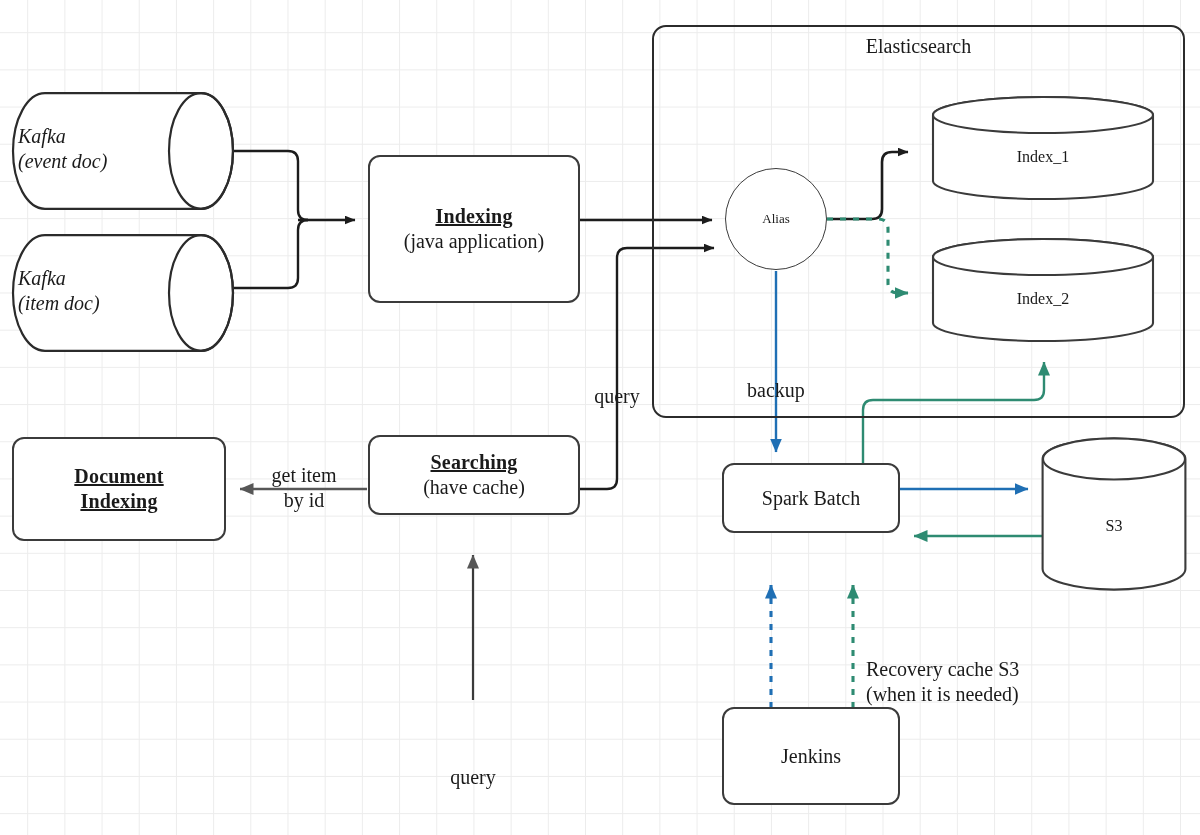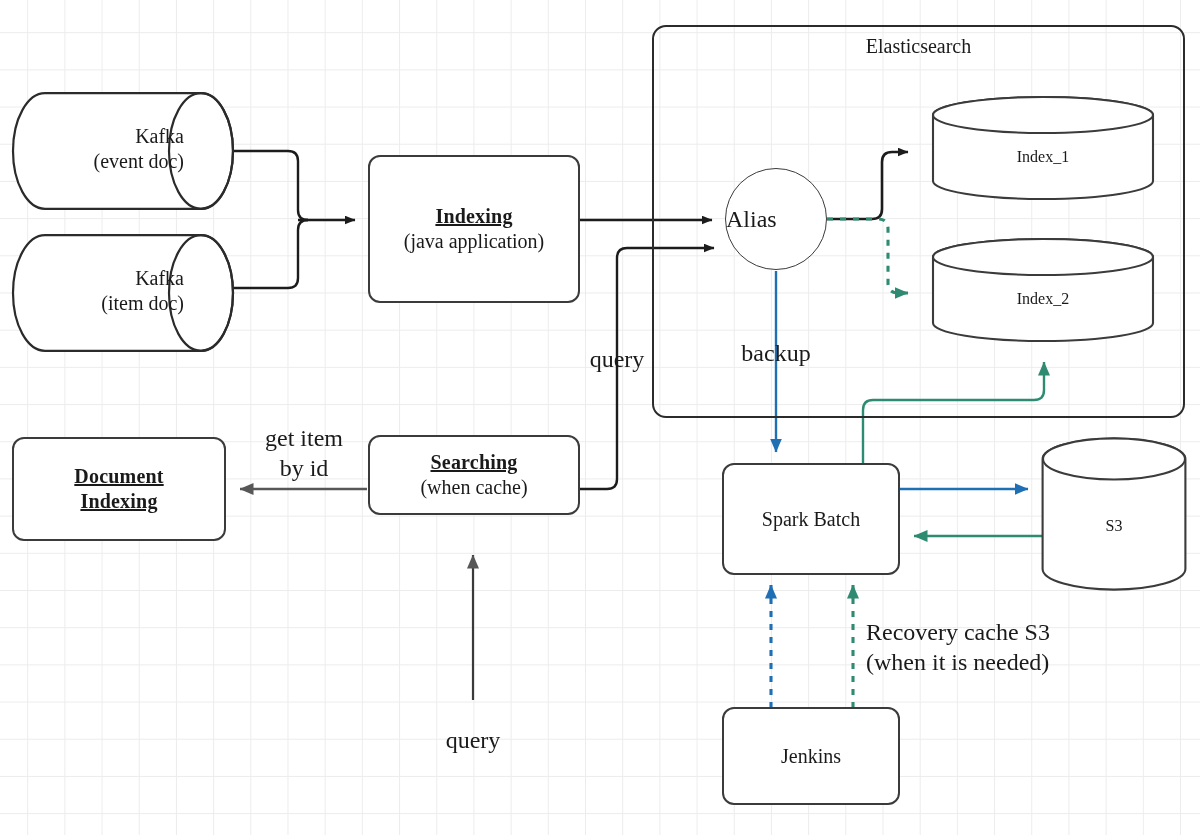--- a/index.html
+++ b/index.html
@@ -48,47 +48,49 @@
     font-size:20px;
     text-align:center;
     white-space:nowrap;
   }
 
   
   .circle{
     border:1.7px solid #3b3b3b;
     border-radius:50%;
     background:#ffffff;
-    display:flex;align-items:center;justify-content:flex-start;
-    font-size:24px;
+    display:flex;align-items:center;justify-content:center;
+    font-size:13px;
   }
 
   
   .elabel{
     position:absolute;
-    font-size:24px;
+    font-size:20px;
     line-height:1.25;
     text-align:center;
     white-space:nowrap;
     color:#1a1a1a;
+    margin-top:40px;
   }
 
   
   .cyl{position:absolute;}
   .cyl .cyl-label{
     position:absolute;left:0;right:0;
     text-align:center;font-size:16px;
     color:#1a1a1a;
   }
   
   .hcyl{position:absolute;}
   .hcyl .hcyl-label{
     position:absolute;
-    text-align:right;font-size:20px;line-height:1.25;
-    color:#1a1a1a;
+    text-align:left;font-size:20px;line-height:1.25;
+    color:#1a1a1a;
+    font-style:italic;
   }
 </style>
 </head>
 <body>
 
 <div id="canvas">
 
   <svg class="layer">
     <defs>
       <marker id="arrowBlack" markerWidth="11" markerHeight="9" refX="10.5" refY="4.5" orient="auto" markerUnits="userSpaceOnUse">
@@ -186,24 +188,24 @@
     <div class="cyl-label" style="top:52px;">Index_2</div>
   </div>
 
   <div class="node rrect" style="left:12px;top:437px;width:214px;height:104px;">
     <div class="t-title">Document</div>
     <div class="t-title">Indexing</div>
   </div>
 
   <div class="node rrect" style="left:368px;top:435px;width:212px;height:80px;">
     <div class="t-title">Searching</div>
-    <div class="t-sub">(when cache)</div>
-  </div>
-
-  <div class="node rrect" style="left:722px;top:463px;width:178px;height:112px;">
+    <div class="t-sub">(have cache)</div>
+  </div>
+
+  <div class="node rrect" style="left:722px;top:463px;width:178px;height:70px;">
     <div class="t-plain">Spark Batch</div>
   </div>
 
   <div class="cyl" style="left:1041px;top:437px;width:146px;height:154px;">
     <svg width="146" height="154" style="display:block;overflow:visible;">
       <path d="M1.6,22 A71,20.5 0 0 1 144.4,22 L144.4,132 A71,20.5 0 0 1 1.6,132 Z" fill="#ffffff" stroke="#3b3b3b" stroke-width="2.1"></path>
       <ellipse cx="73" cy="22" rx="71" ry="20.5" fill="#ffffff" stroke="#3b3b3b" stroke-width="2.1"></ellipse>
     </svg>
     <div class="cyl-label" style="top:80px;">S3</div>
   </div>

